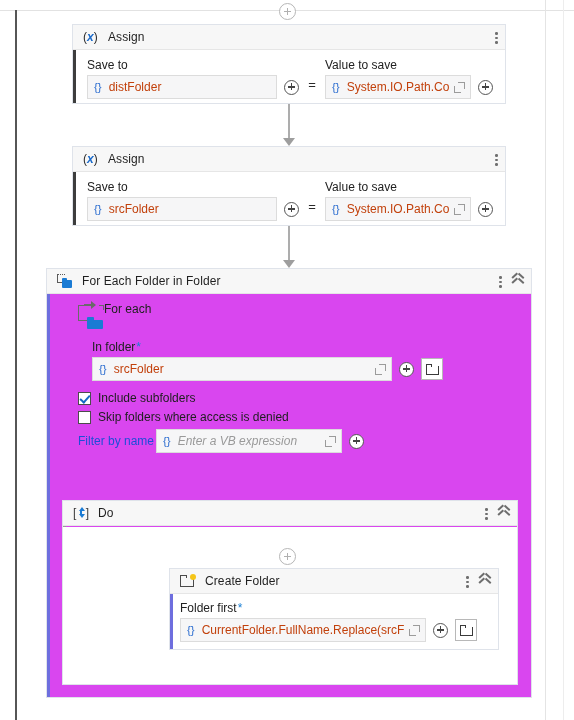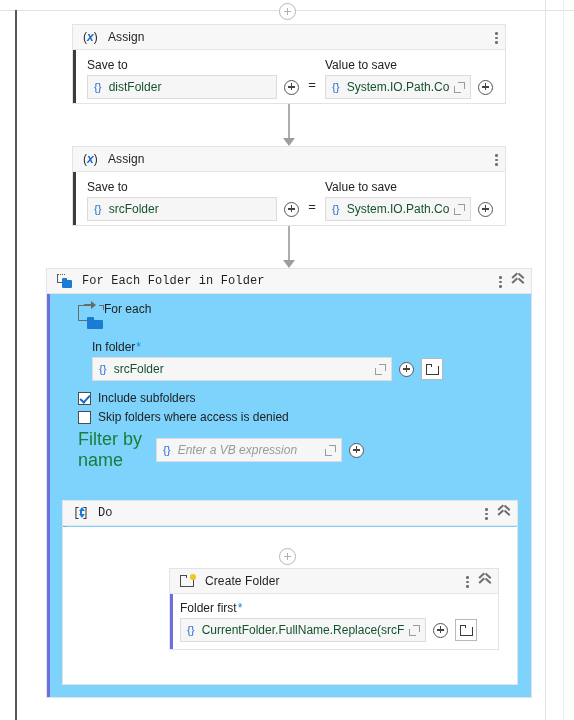--- a/index.html
+++ b/index.html
@@ -56,21 +56,21 @@
   
   .flabel{font-size:12px;color:#212121;margin-bottom:3px;}
   .req{color:#1a7fd4;margin-left:1px;}
   .fieldwrap{display:flex;align-items:center;}
   .vbbox{
     display:flex;align-items:center;background:#f6f6f7;border:1px solid #dcdcdc;
     height:24px;box-sizing:border-box;padding:0 5px 0 6px;flex:1;min-width:0;
   }
   .braces{color:#2f6fd0;font-size:11.5px;margin-right:7px;font-family:"Liberation Sans",sans-serif;}
   .vbtext{
-    font-size:12px;color:#14532d;white-space:nowrap;overflow:hidden;flex:1;
+    font-size:12px;color:#c2410c;white-space:nowrap;overflow:hidden;flex:1;
   }
   .vbtext.ph{color:#9a9a9a;font-style:italic;}
   .expand{width:11px;height:11px;position:relative;margin-left:4px;flex:none;}
   .expand:before{content:"";position:absolute;left:0;bottom:0;width:6px;height:6px;
     border-left:1.4px solid #9b9b9b;border-bottom:1.4px solid #9b9b9b;}
   .expand:after{content:"";position:absolute;right:0;top:0;width:6px;height:6px;
     border-right:1.4px solid #9b9b9b;border-top:1.4px solid #9b9b9b;}
   .plusbtn{
     width:15px;height:15px;border-radius:50%;border:1.3px solid #555;box-sizing:border-box;
     position:relative;margin-left:7px;flex:none;background:#fff;
@@ -101,21 +101,21 @@
   .cbrow{display:flex;align-items:center;margin-bottom:5px;}
   .cb{width:13px;height:13px;border:1.3px solid #4c4c4c;background:#fff;box-sizing:border-box;
       position:relative;margin-right:7px;flex:none;}
   .cb.on:after{
     content:"";position:absolute;left:3.2px;top:0.6px;width:4px;height:8px;
     border:solid #1668c4;border-width:0 2px 2px 0;transform:rotate(42deg);
   }
   .cblabel{font-size:12px;color:#1e1e1e;}
 
   .smallrow{display:flex;align-items:center;margin-bottom:6px;}
-  .smalllabel{font-size:18px;color:#15803d;width:78px;flex:none;}
+  .smalllabel{font-size:12px;color:#1d4ed8;width:78px;flex:none;}
   .select{
     height:22px;background:#ededed;border:1px solid #dcdcdc;box-sizing:border-box;
     display:flex;align-items:center;padding:0 6px;font-size:12px;color:#1b1b1b;position:relative;
   }
   .select .chev{position:absolute;right:9px;top:7px;width:9px;height:5px;}
   .select .chev:before,.select .chev:after{content:"";position:absolute;top:0;width:6px;height:1.5px;background:#4a4a4a;}
   .select .chev:before{left:0;transform:rotate(45deg);transform-origin:left center;}
   .select .chev:after{right:0;transform:rotate(-45deg);transform-origin:right center;}
 
   
@@ -158,21 +158,21 @@
   .loopglyph .tick{position:absolute;right:0;top:0;width:5px;height:5px;
     border-top:1.7px solid #6a6a6a;border-right:1.7px solid #6a6a6a;box-sizing:border-box;}
   .loopglyph .ar{position:absolute;left:6px;top:-1px;width:9px;height:2px;background:#6a6a6a;}
   .loopglyph .arh{position:absolute;left:13px;top:-4px;width:0;height:0;
     border-top:4px solid transparent;border-bottom:4px solid transparent;border-left:5px solid #6a6a6a;}
   .loopglyph .fold{position:absolute;left:9px;top:12px;width:16px;height:12px;}
   .loopglyph .fold:before{content:"";position:absolute;left:0;top:3px;width:16px;height:9px;background:#1a7bd4;border-radius:1px;}
   .loopglyph .fold:after{content:"";position:absolute;left:0;top:0px;width:7px;height:4px;background:#1a7bd4;border-radius:1px;}
 
   
-  .container{position:absolute;background:#7dd3fc;border:1px solid #dfe3ea;box-sizing:border-box;font-family:Liberation Mono, monospace;}
+  .container{position:absolute;background:#d946ef;border:1px solid #dfe3ea;box-sizing:border-box;}
   .container>.accent{position:absolute;left:0;top:0;bottom:0;width:3px;}
   .do-body{position:absolute;left:0;right:0;top:26px;bottom:0;background:#fff;}
 
   .tooltip{
     position:absolute;background:#f0f0f0;border:1px solid #6b6b6b;
     font-size:12px;color:#1b1b1b;padding:3px 7px;white-space:nowrap;box-sizing:border-box;
   }
 </style>
 </head>
 <body>

